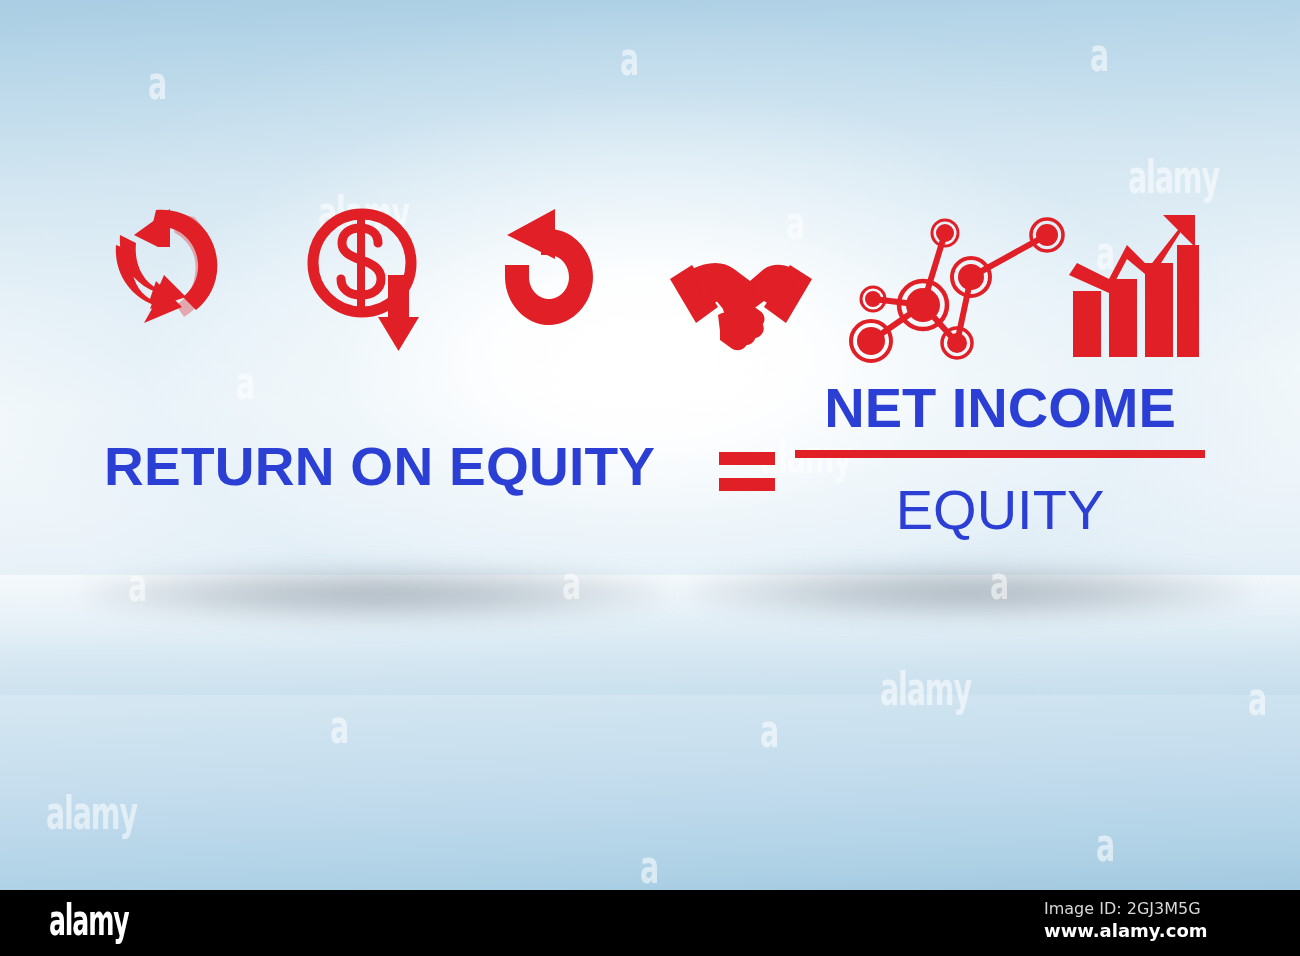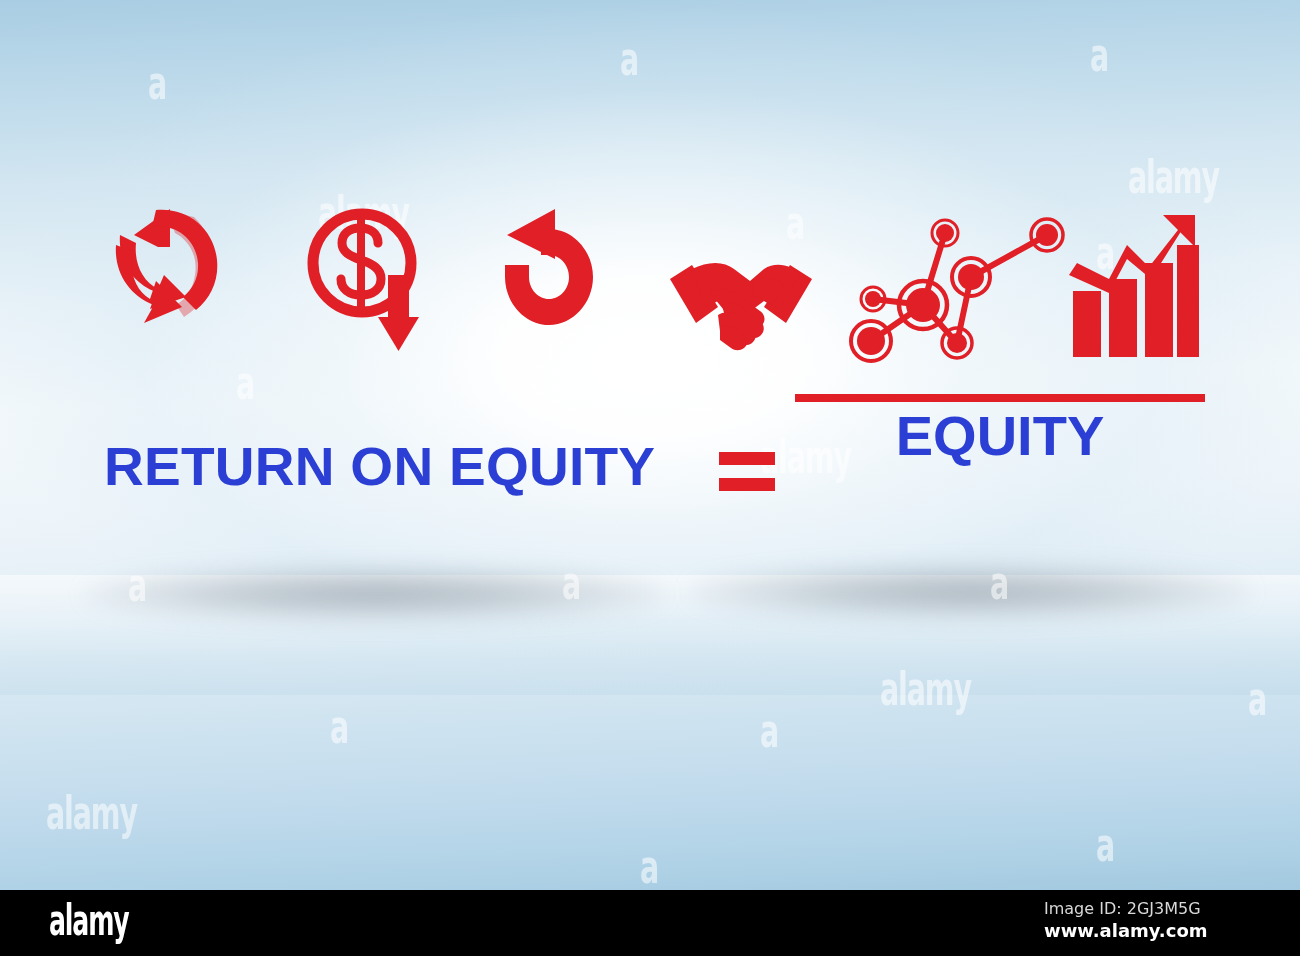--- a/index.html
+++ b/index.html
@@ -183,23 +183,23 @@
     letter-spacing: 0.0em;
     white-space: nowrap;
   }
   #fraction-bar {
     margin: 14px auto 0 auto;
     width: 410px;
     height: 8px;
     background: #e01f26;
   }
   #denominator {
-    margin-top: 6px;
+    margin-top: 24px;
     font-family: "Liberation Sans", sans-serif;
-    font-weight: 700;
+    font-weight: 400;
     font-size: 56px;
     color: #2b3fd4;
     line-height: 1;
     white-space: nowrap;
   }
 
   
   #footer-bar {
     position: absolute;
     left: 0;
@@ -408,20 +408,21 @@
     <div id="equation">
 
       <div id="lhs">RETURN ON EQUITY</div>
 
       <div id="equals">
         <div class="bar top"></div>
         <div class="bar bottom"></div>
       </div>
 
       <div id="rhs">
+        <div id="numerator">NET INCOME</div>
         <div id="fraction-bar"></div>
         <div id="denominator">EQUITY</div>
       </div>
 
     </div>
 
   </div>
 
   <div id="footer-bar">
     <div id="alamy-logo">alamy</div>

